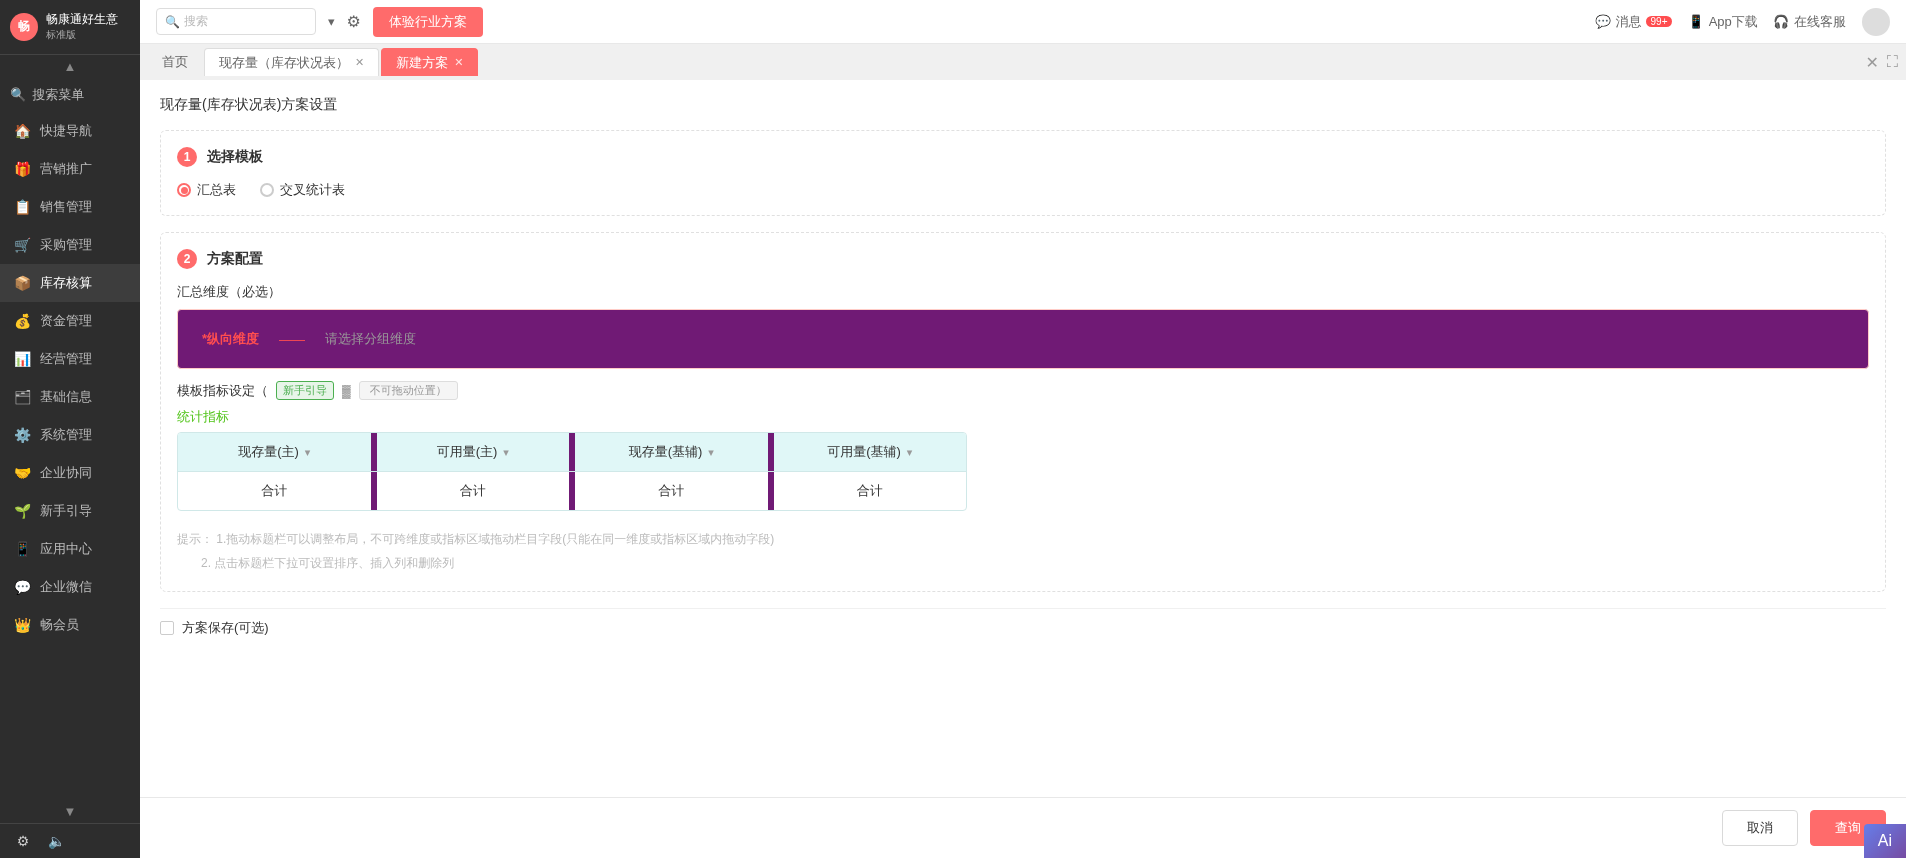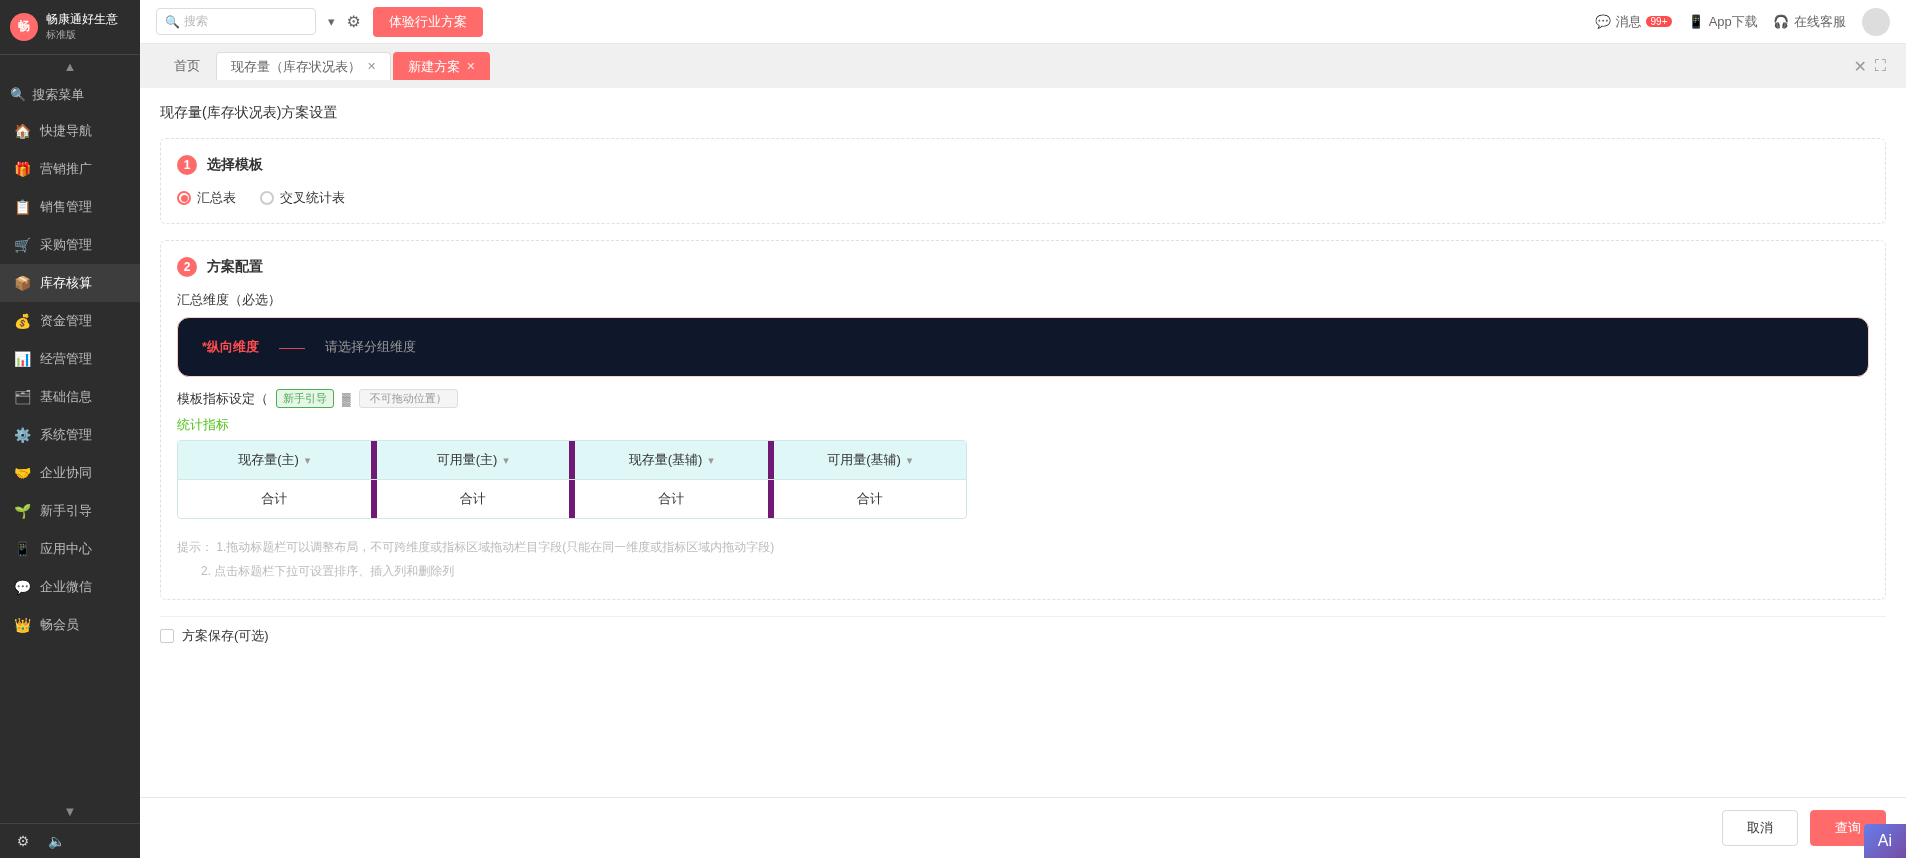--- a/index.html
+++ b/index.html
@@ -120,22 +120,22 @@
       width: 28px; height: 28px;
       background: #ddd;
       border-radius: 50%;
     }
 
     
     .tabbar {
       background: #f0f0f0;
       display: flex;
       align-items: center;
-      padding: 0 20px;
-      height: 44px;
+      padding: 0 8px;
+      height: 36px;
       flex-shrink: 0;
       gap: 2px;
     }
     .tab {
       display: flex; align-items: center; gap: 6px;
       padding: 0 14px;
       height: 28px;
       background: #fff;
       border-radius: 4px 4px 0 0;
       cursor: pointer;
@@ -205,23 +205,23 @@
       content: '';
       width: 7px; height: 7px;
       background: #ff6b6b;
       border-radius: 50%;
     }
     .radio-circle.unchecked { border-color: #ccc; }
 
     
     .dim-label { font-size: 13px; color: #333; margin-bottom: 8px; }
     .dim-required {
-      background: #0f172a;
+      background: #701a75;
       border: 1px solid #ffccc7;
-      border-radius: 12px;
+      border-radius: 4px;
       padding: 20px 24px;
       display: flex; align-items: center; gap: 20px;
       color: #ff4d4f; font-size: 13px;
     }
     .dim-placeholder { color: #999; }
 
     
     .indicator-settings { margin-top: 12px; }
     .indicator-label { font-size: 13px; color: #333; margin-bottom: 8px; display: flex; align-items: center; gap: 8px; }
     .draggable-badge {

